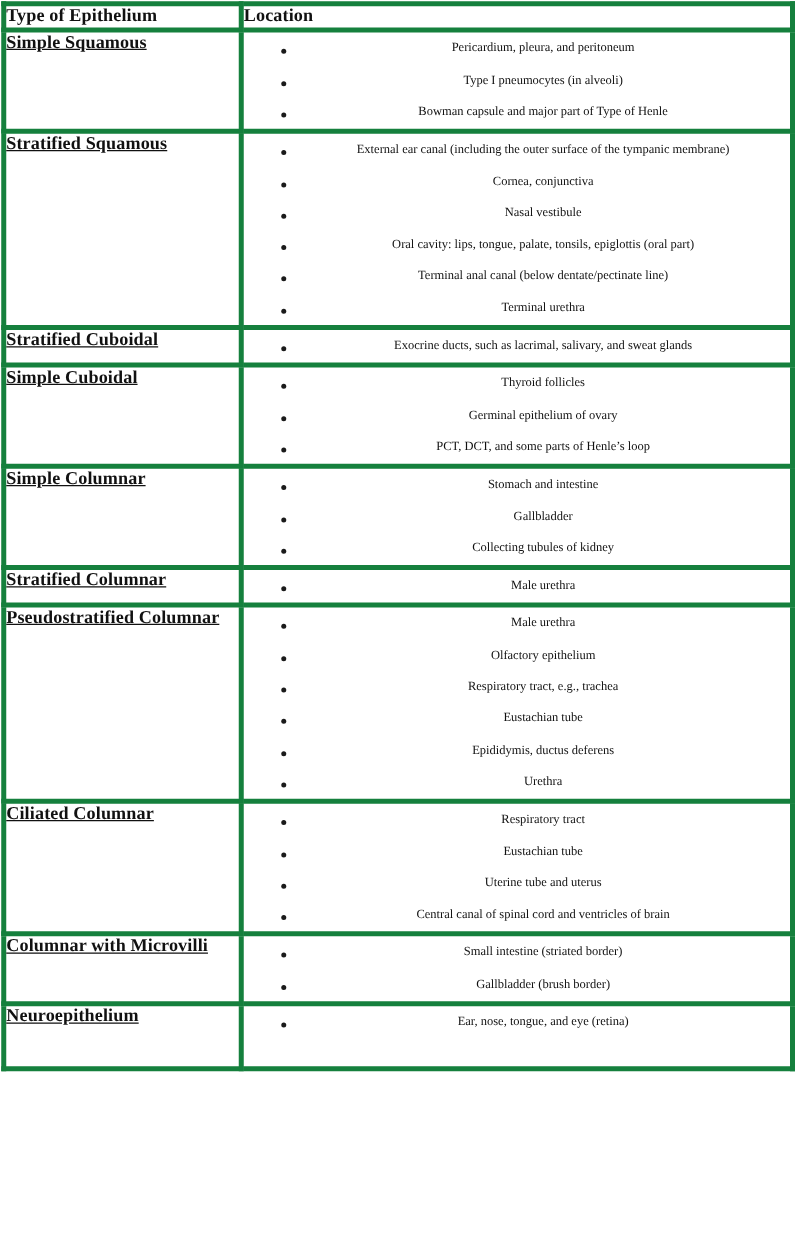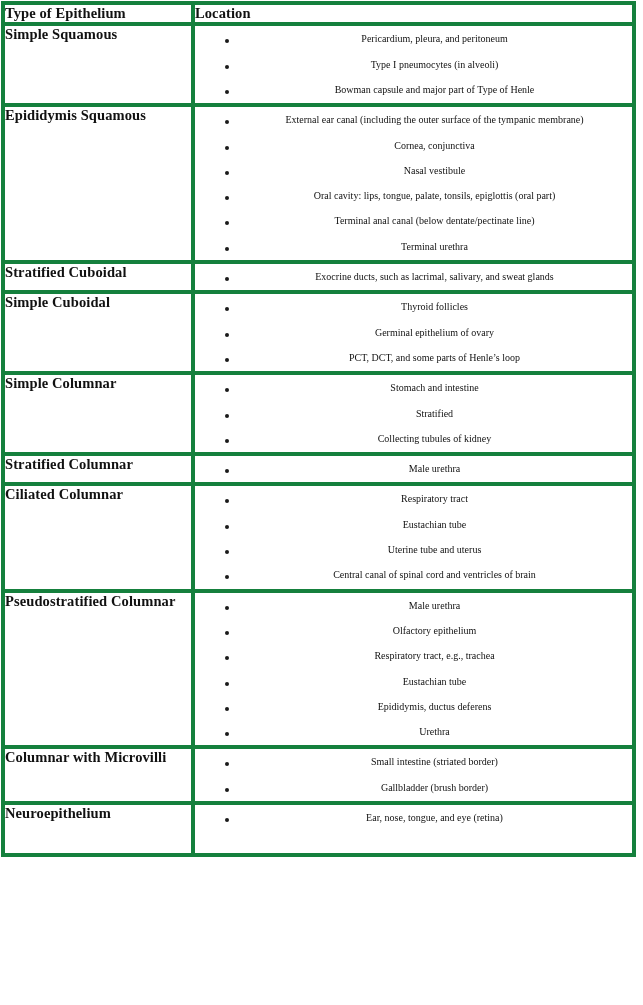--- a/index.html
+++ b/index.html
@@ -48,20 +48,21 @@
     letter-spacing: 0.1px;
   }
 
   
   .type-cell {
     font-weight: bold;
     font-size: 14.5px;
     line-height: 1.22;
     padding: 8px 6px 10px 9px;
     letter-spacing: 0.1px;
+    text-decoration: underline;
   }
 
   
   .location-cell {
     padding: 6px 10px 8px 0;
   }
 
   ul.loc-list {
     list-style: none;
     margin: 0;
@@ -116,21 +117,21 @@
           <td class="type-cell">Simple Squamous</td>
           <td class="location-cell">
             <ul class="loc-list">
               <li>Pericardium, pleura, and peritoneum</li>
               <li>Type I pneumocytes (in alveoli)</li>
               <li>Bowman capsule and major part of Type of Henle</li>
             </ul>
           </td>
         </tr>
         <tr>
-          <td class="type-cell">Epididymis Squamous</td>
+          <td class="type-cell">Stratified Squamous</td>
           <td class="location-cell">
             <ul class="loc-list">
               <li>External ear canal (including the outer surface of the tympanic membrane)</li>
               <li>Cornea, conjunctiva</li>
               <li>Nasal vestibule</li>
               <li>Oral cavity: lips, tongue, palate, tonsils, epiglottis (oral part)</li>
               <li>Terminal anal canal (below dentate/pectinate line)</li>
               <li>Terminal urethra</li>
             </ul>
           </td>
@@ -151,58 +152,58 @@
               <li>Germinal epithelium of ovary</li>
               <li>PCT, DCT, and some parts of Henle’s loop</li>
             </ul>
           </td>
         </tr>
         <tr>
           <td class="type-cell">Simple Columnar</td>
           <td class="location-cell">
             <ul class="loc-list">
               <li>Stomach and intestine</li>
-              <li>Stratified</li>
+              <li>Gallbladder</li>
               <li>Collecting tubules of kidney</li>
             </ul>
           </td>
         </tr>
         <tr>
           <td class="type-cell">Stratified Columnar</td>
           <td class="location-cell">
             <ul class="loc-list">
               <li>Male urethra</li>
-            </ul>
-          </td>
-        </tr>
-        <tr>
-          <td class="type-cell">Ciliated Columnar</td>
-          <td class="location-cell">
-            <ul class="loc-list">
-              <li>Respiratory tract</li>
-              <li>Eustachian tube</li>
-              <li>Uterine tube and uterus</li>
-              <li>Central canal of spinal cord and ventricles of brain</li>
             </ul>
           </td>
         </tr>
         <tr>
           <td class="type-cell">Pseudostratified Columnar</td>
           <td class="location-cell">
             <ul class="loc-list">
               <li>Male urethra</li>
               <li>Olfactory epithelium</li>
               <li>Respiratory tract, e.g., trachea</li>
               <li>Eustachian tube</li>
               <li>Epididymis, ductus deferens</li>
               <li>Urethra</li>
             </ul>
           </td>
         </tr>
         <tr>
+          <td class="type-cell">Ciliated Columnar</td>
+          <td class="location-cell">
+            <ul class="loc-list">
+              <li>Respiratory tract</li>
+              <li>Eustachian tube</li>
+              <li>Uterine tube and uterus</li>
+              <li>Central canal of spinal cord and ventricles of brain</li>
+            </ul>
+          </td>
+        </tr>
+        <tr>
           <td class="type-cell">Columnar with Microvilli</td>
           <td class="location-cell">
             <ul class="loc-list">
               <li>Small intestine (striated border)</li>
               <li>Gallbladder (brush border)</li>
             </ul>
           </td>
         </tr>
         <tr class="row-last">
           <td class="type-cell">Neuroepithelium</td>

